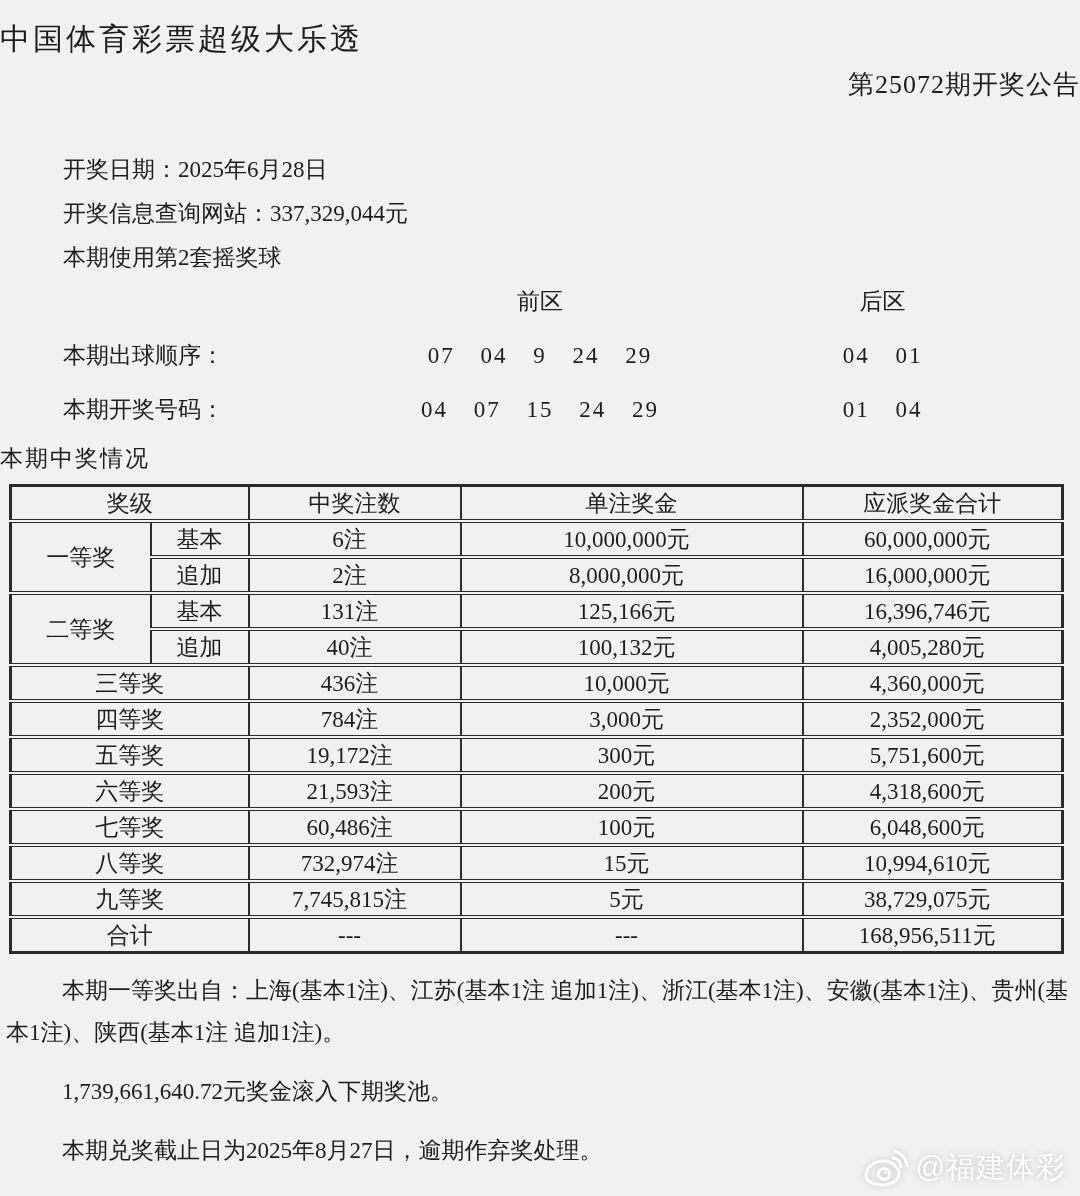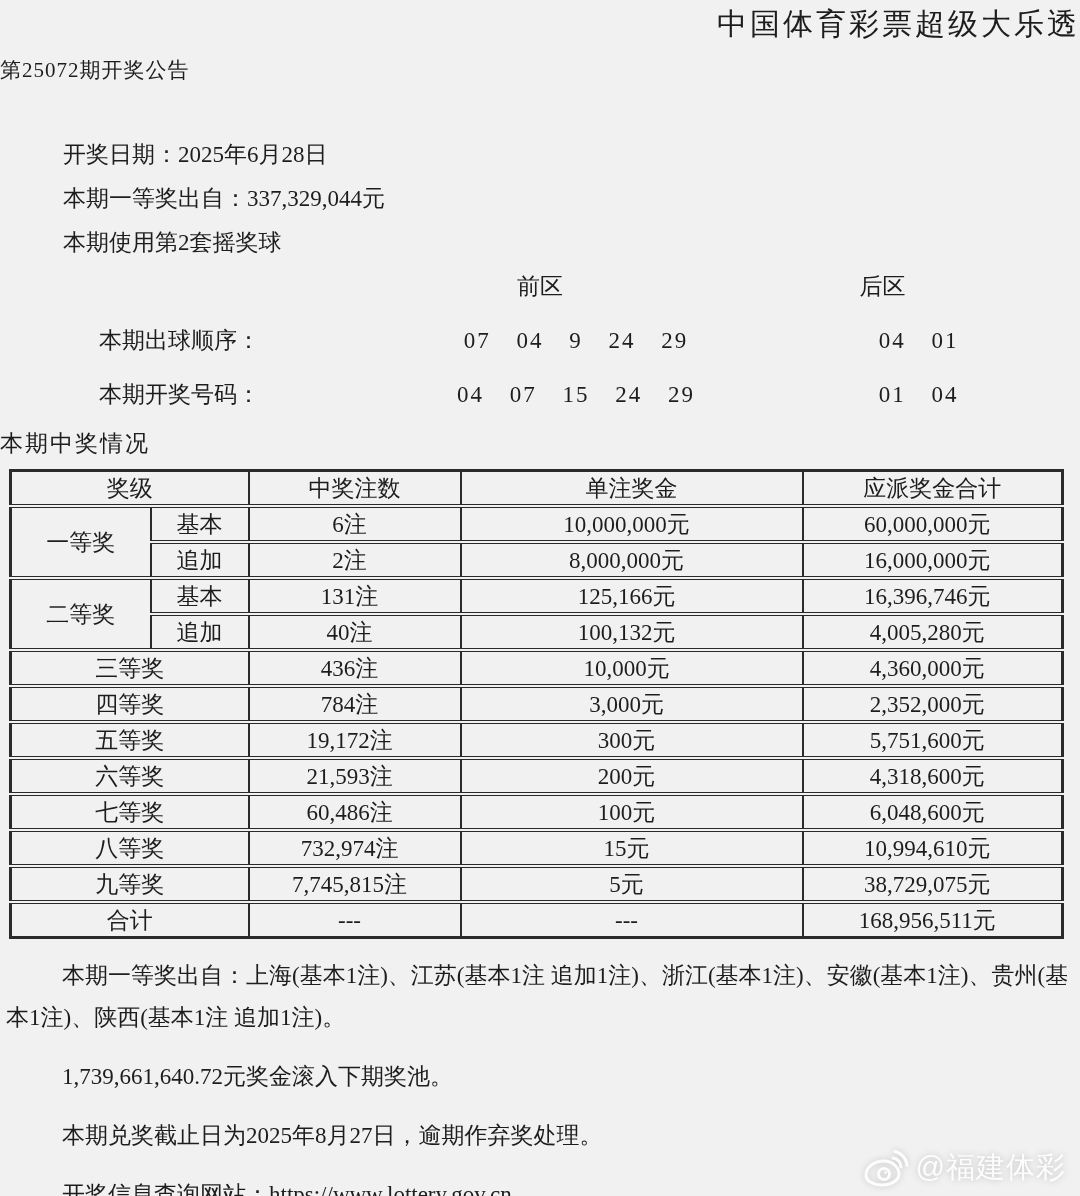--- a/index.html
+++ b/index.html
@@ -4,29 +4,29 @@
 <style>
   html,body { margin:0; padding:0; }
   body {
     width:1080px; height:1196px;
     background:#f1f1f1;
     color:#1d1d1d;
     font-family:"Liberation Serif","DejaVu Serif",serif;
     position:relative;
     overflow:hidden;
   }
-  .title { text-align:right; padding-top:5px; font-size:30px; line-height:38px; letter-spacing:3px; }
-  .subtitle { text-align:left; margin-top:14px; font-size:21px; line-height:26px; letter-spacing:1px; }
+  .title { text-align:left; padding-top:20px; font-size:30px; line-height:38px; letter-spacing:3px; }
+  .subtitle { text-align:right; margin-top:14px; font-size:26px; line-height:26px; letter-spacing:1px; }
 
   .info { margin:60px 12px 0 63px; font-size:23px; }
   .info-line { margin-bottom:21px; line-height:23px; }
 
   .zone-row { display:flex; font-size:23px; line-height:24px; }
   .zone-head { margin-top:13px; }
-  .zone-row + .zone-row { margin-top:30px;padding-left:36px; }
+  .zone-row + .zone-row { margin-top:30px; }
   .z-label { width:340px; padding-left:63px; box-sizing:border-box; }
   .z-front { width:400px; text-align:center; }
   .z-back  { width:285px; text-align:center; }
   .nums { word-spacing:18px; letter-spacing:2px; }
 
   .table-title { margin-top:25px; font-size:23px; letter-spacing:2px; line-height:24px; }
 
   table.prize {
     margin:13px 0 0 9px;
     border-collapse:collapse;
@@ -69,21 +69,21 @@
 </head>
 <body>
 
 <div>
 
   <div class="title">中国体育彩票超级大乐透</div>
   <div class="subtitle">第25072期开奖公告</div>
 
   <div class="info">
     <div class="info-line">开奖日期：2025年6月28日</div>
-    <div class="info-line">本期一等奖出自：337,329,044元</div>
+    <div class="info-line">开奖信息查询网站：337,329,044元</div>
     <div class="info-line">本期使用第2套摇奖球</div>
   </div>
 
   <div class="zone-row zone-head">
     <div class="z-label"></div>
     <div class="z-front">前区</div>
     <div class="z-back">后区</div>
   </div>
 
   <div class="zone-row">

